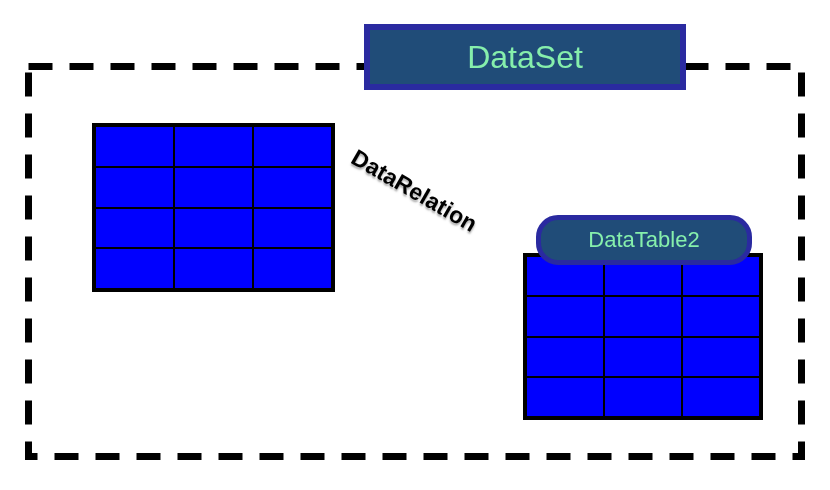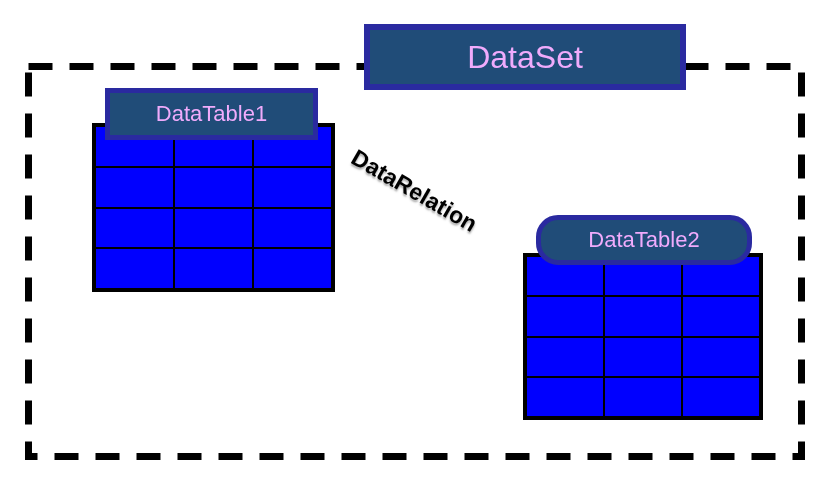--- a/index.html
+++ b/index.html
@@ -22,21 +22,21 @@
     width: 830px; height: 490px;
     z-index: 1;
     pointer-events: none;
   }
   
   .title-box {
     position: absolute;
     box-sizing: border-box;
     background: #204C78;
     border: 6px solid #2A2AA0;
-    color: #f0abfc;
+    color: #86efac;
     display: flex;
     align-items: center;
     justify-content: center;
     z-index: 3;
   }
   #dataset-title-box {
     left: 364px; top: 24px;
     width: 322px; height: 66px;
     font-size: 32px;
     z-index: 4;
@@ -108,23 +108,20 @@
       <div class="table-cell"></div>
       <div class="table-cell"></div>
       <div class="table-cell"></div>
       <div class="table-cell"></div>
       <div class="table-cell"></div>
       <div class="table-cell"></div>
       <div class="table-cell"></div>
       <div class="table-cell"></div>
       <div class="table-cell"></div>
     </div>
-  <div id="datatable1-header" class="title-box table-header">
-    <span>DataTable1</span>
-  </div>
 
   <div id="datarelation-label">DataRelation</div>
 
   <div id="datatable2-grid" class="table-grid" style="grid-template-columns: repeat(3, 1fr); grid-template-rows: repeat(4, 1fr);">
       <div class="table-cell"></div>
       <div class="table-cell"></div>
       <div class="table-cell"></div>
       <div class="table-cell"></div>
       <div class="table-cell"></div>
       <div class="table-cell"></div>

